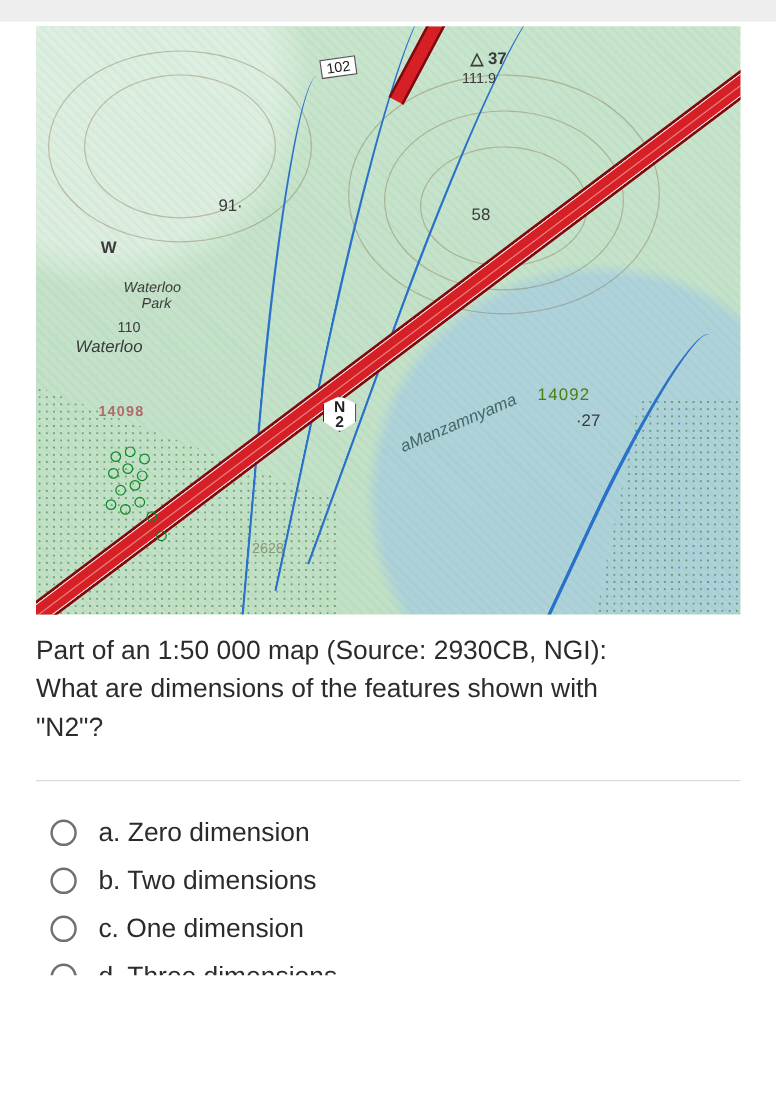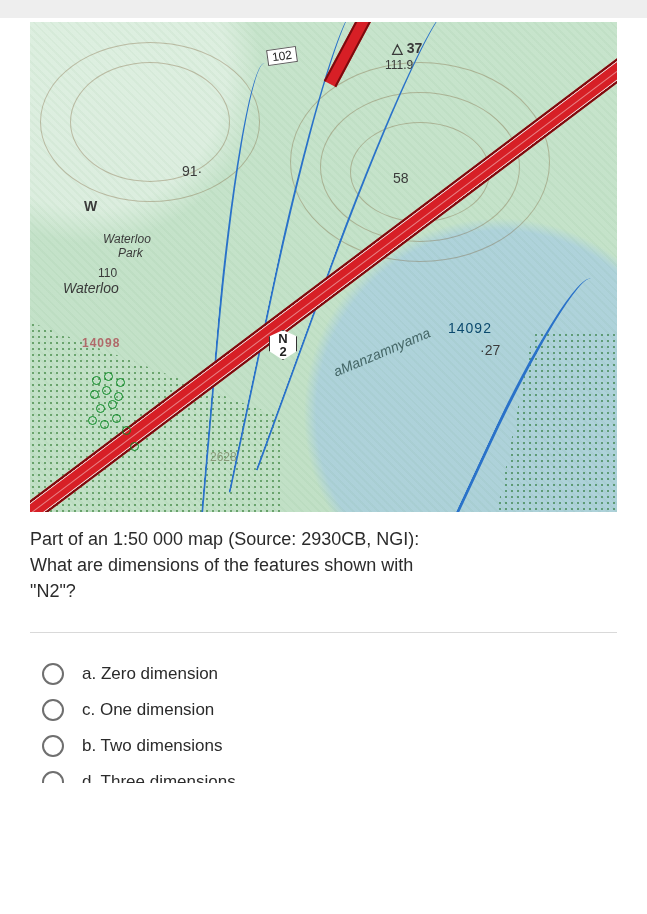--- a/index.html
+++ b/index.html
@@ -115,21 +115,21 @@
   .green-circles{
     position:absolute;left:58px;top:350px;width:70px;height:80px;
   }
   .green-circles span{
     position:absolute;width:9px;height:9px;border:1.5px solid #0a8a24;border-radius:50%;
   }
   hr.qsep{
     border:none;border-top:1px solid #d9d9d9;margin:28px 0 30px 0;
   }
   .question-text{
-    font-size:18px;
+    font-size:22px;
     line-height:1.45;
     color:#2b2b2b;
     margin-top:14px;
   }
   .select-one{
     font-size:22px;
     color:#2b2b2b;
     margin-bottom:16px;
   }
   .options{
@@ -138,21 +138,21 @@
   }
   .option{
     display:flex;align-items:center;gap:18px;
     cursor:pointer;
   }
   .radio{
     width:22px;height:22px;border:2px solid #6f6f6f;border-radius:50%;
     flex:0 0 22px;
   }
   .opt-text{
-    font-size:17px;color:#2b2b2b;
+    font-size:22px;color:#2b2b2b;
   }
   .cut{height:12px;overflow:hidden;}
 </style>
 </head>
 <body>
 
 <div class="top-gray"></div>
 
 <div class="page">
 
@@ -194,21 +194,21 @@
     <span class="map-label" style="left:33px;top:258px;font-style:italic;font-weight:400;">Waterloo</span>
 
     <span class="map-label small" style="left:52px;top:314px;color:#b06a6a;letter-spacing:1px;font-weight:bold;">14098</span>
 
     <div class="N2-shield">
       <span>N</span>
       <span>2</span>
     </div>
 
     <span class="map-label" style="left:300px;top:322px;transform:rotate(-23deg);font-style:italic;color:#466;">aManzamnyama</span>
-    <span class="map-label" style="left:418px;top:298px;color:#0c4a6e;letter-spacing:1px;">14092</span>
+    <span class="map-label" style="left:418px;top:298px;color:#4d7c0f;letter-spacing:1px;">14092</span>
     <span class="map-label" style="left:450px;top:320px;">·27</span>
 
     <span class="map-label small" style="left:180px;top:428px;color:#8a9a7a;">2628</span>
 
     <div class="green-circles">
       <span style="left:4px;top:4px"></span>
         <span style="left:16px;top:0"></span>
         <span style="left:28px;top:6px"></span>
       <span style="left:2px;top:18px"></span>
         <span style="left:14px;top:14px"></span>
@@ -234,25 +234,25 @@
   <hr class="qsep">
 
 
   <div class="options">
     <label class="option">
       <span class="radio"></span>
       <span class="opt-text">a. Zero dimension</span>
     </label>
     <label class="option">
       <span class="radio"></span>
-      <span class="opt-text">c. One dimension</span>
+      <span class="opt-text">b. Two dimensions</span>
     </label>
     <label class="option">
       <span class="radio"></span>
-      <span class="opt-text">b. Two dimensions</span>
+      <span class="opt-text">c. One dimension</span>
     </label>
     <div class="cut">
       <label class="option">
         <span class="radio"></span>
         <span class="opt-text">d. Three dimensions</span>
       </label>
     </div>
   </div>
 
 </div>

